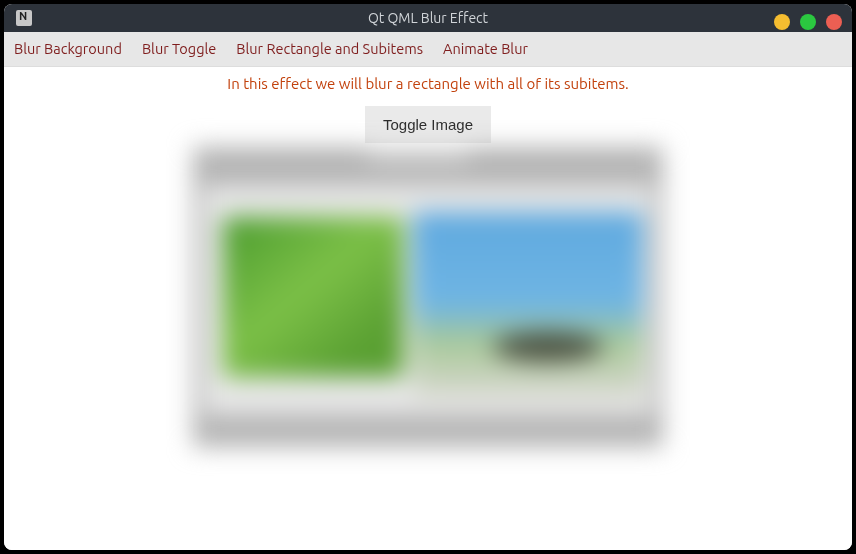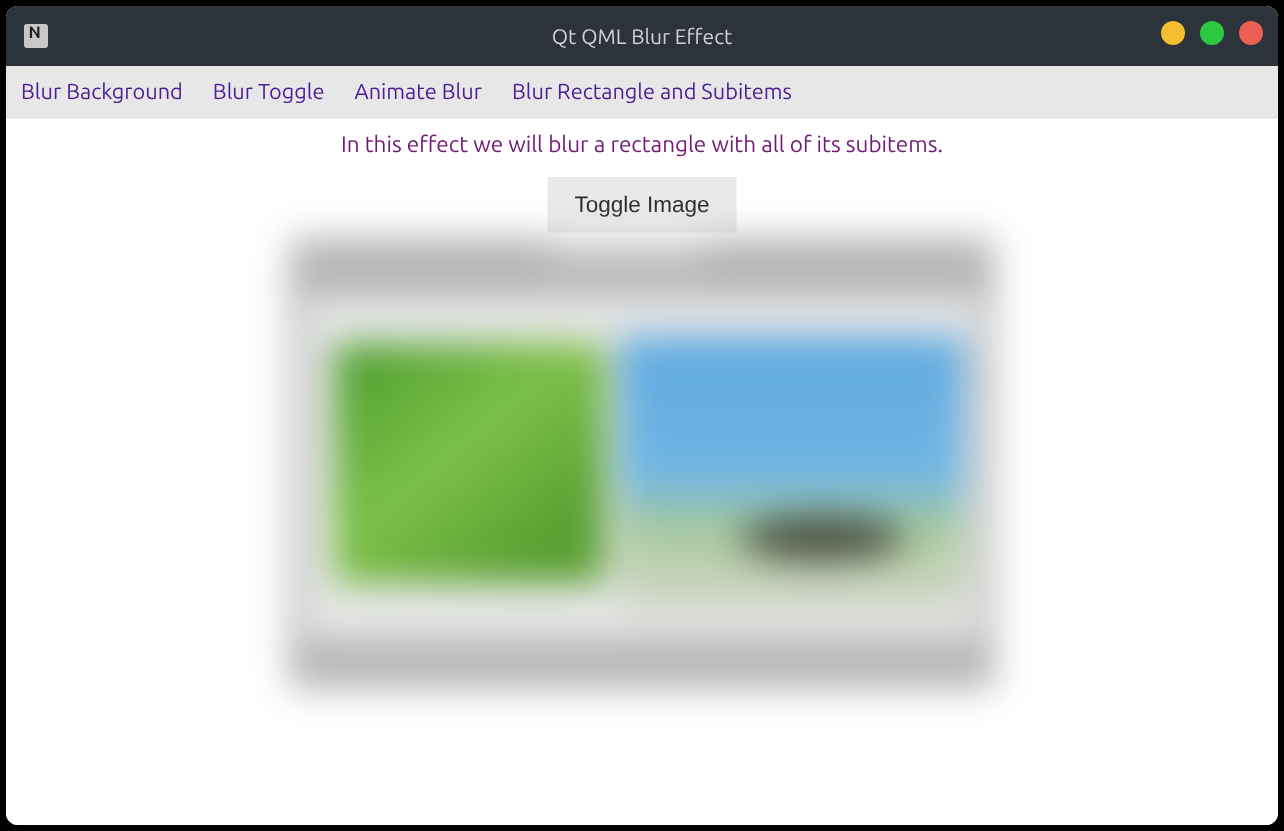--- a/index.html
+++ b/index.html
@@ -14,21 +14,21 @@
       position: absolute;
       left: 4px; top: 4px;
       width: 848px; height: 546px;
       background: #fff;
       border-radius: 8px;
       overflow: hidden;
       display: flex;
       flex-direction: column;
     }
     .titlebar {
-      height: 40px;
+      height: 28px;
       background: #2d333b;
       display: flex;
       align-items: center;
       position: relative;
       flex-shrink: 0;
     }
     .titlebar .app-icon {
       width: 16px; height: 16px;
       margin-left: 12px;
       background: #c8c8c8;
@@ -73,36 +73,36 @@
       display: flex;
       align-items: stretch;
       border-bottom: 1px solid #ddd;
       flex-shrink: 0;
     }
     .tab {
       padding: 0 10px;
       display: flex;
       align-items: center;
       font-size: 14.5px;
-      color: #4c1d95;
+      color: #7f1d1d;
       cursor: pointer;
       border-bottom: 2px solid transparent;
     }
 
     .content {
       flex: 1;
       background: #fff;
       display: flex;
       flex-direction: column;
       align-items: center;
       padding-top: 8px;
     }
     .description {
       font-size: 15px;
-      color: #701a75;
+      color: #c2410c;
       margin-bottom: 14px;
     }
     .toggle-btn {
       font-size: 15px;
       color: #2a2a2a;
       background: #eaeaea;
       padding: 10px 18px;
       cursor: pointer;
       border: none;
       margin-bottom: 0;
@@ -170,22 +170,22 @@
     <div class="traffic-lights">
       <div class="tl min"></div>
       <div class="tl max"></div>
       <div class="tl close"></div>
     </div>
   </div>
 
   <div class="tabbar">
     <div class="tab">Blur Background</div>
     <div class="tab">Blur Toggle</div>
+    <div class="tab">Blur Rectangle and Subitems</div>
     <div class="tab">Animate Blur</div>
-    <div class="tab">Blur Rectangle and Subitems</div>
   </div>
 
   <div class="content">
     <div class="description">In this effect we will blur a rectangle with all of its subitems.</div>
     <button class="toggle-btn">Toggle Image</button>
 
     <div class="blurred-stage">
       <div class="inner-btn-shadow"></div>
       <div class="panel"></div>
       <div class="green-box"></div>

